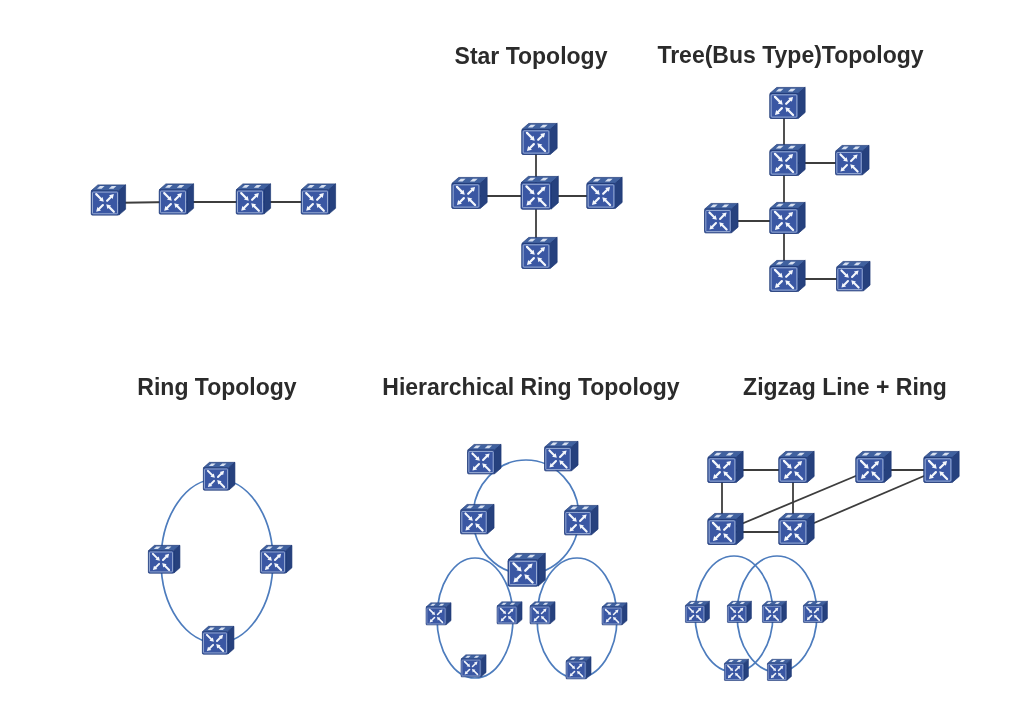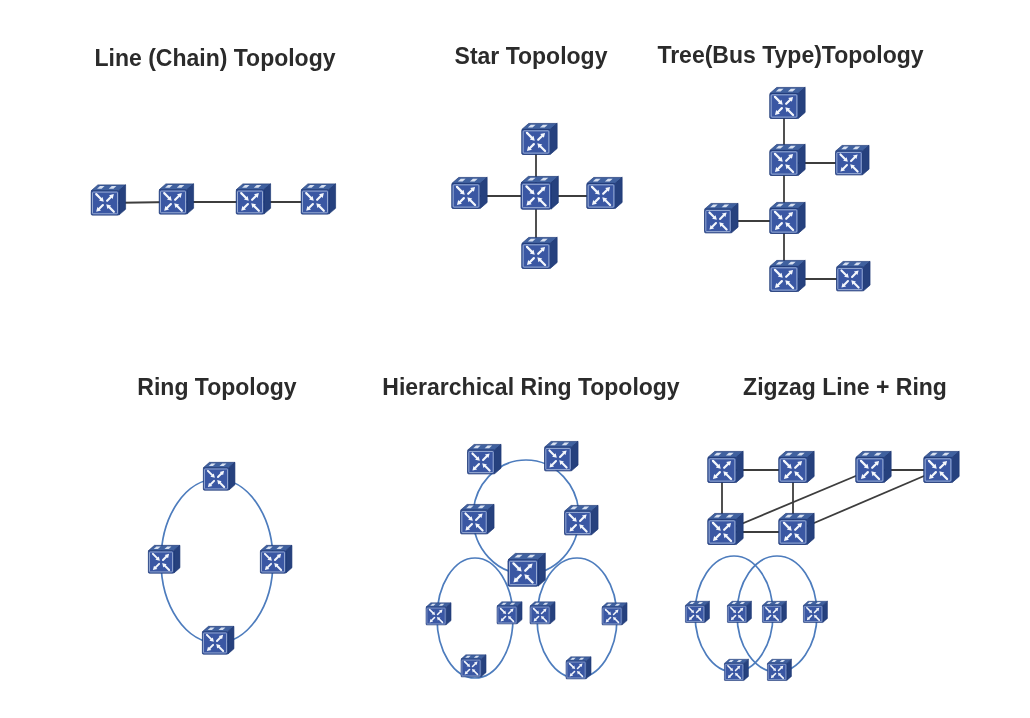--- a/index.html
+++ b/index.html
@@ -45,21 +45,20 @@
   .nf-inner  { fill: none; stroke: var(--node-inner-edge, #a9bbdd); stroke-width: 1; }
   .nf-stripe { fill: var(--node-stripe, #d7e0f0); }
   .nf-arrows line    { stroke: var(--arrow, #f4f7fc); stroke-width: 2.6; stroke-linecap: round; }
   .nf-arrows polygon { fill: var(--arrow, #f4f7fc); }
 </style>
 </head>
 <body>
 
 <div id="stage" style="--background: #ffffff; --title: #2b2b2b; --node-front: #3a57a3; --node-top: #40619f; --node-side: #26417e; --node-edge: #1d3875; --node-inner-edge: #a9bbdd; --node-stripe: #d7e0f0; --arrow: #f4f7fc; --ring-stroke: #4d7cbd; --link-stroke: #3d3d3d;">
 
-  <div class="title t0">Line (Chain) Topology</div>
   <div class="title t1">Star Topology</div>
   <div class="title t2">Tree(Bus Type)Topology</div>
   <div class="title t4">Hierarchical Ring Topology</div>
   <div class="title t3">Ring Topology</div>
   <div class="title t5">Zigzag Line + Ring</div>
 
   <svg id="canvas" width="1030" height="718" viewBox="0 0 1030 718" xmlns="http://www.w3.org/2000/svg" xmlns:xlink="http://www.w3.org/1999/xlink">
     <defs>
 
       <g id="arr-in" class="nf-arrows">

